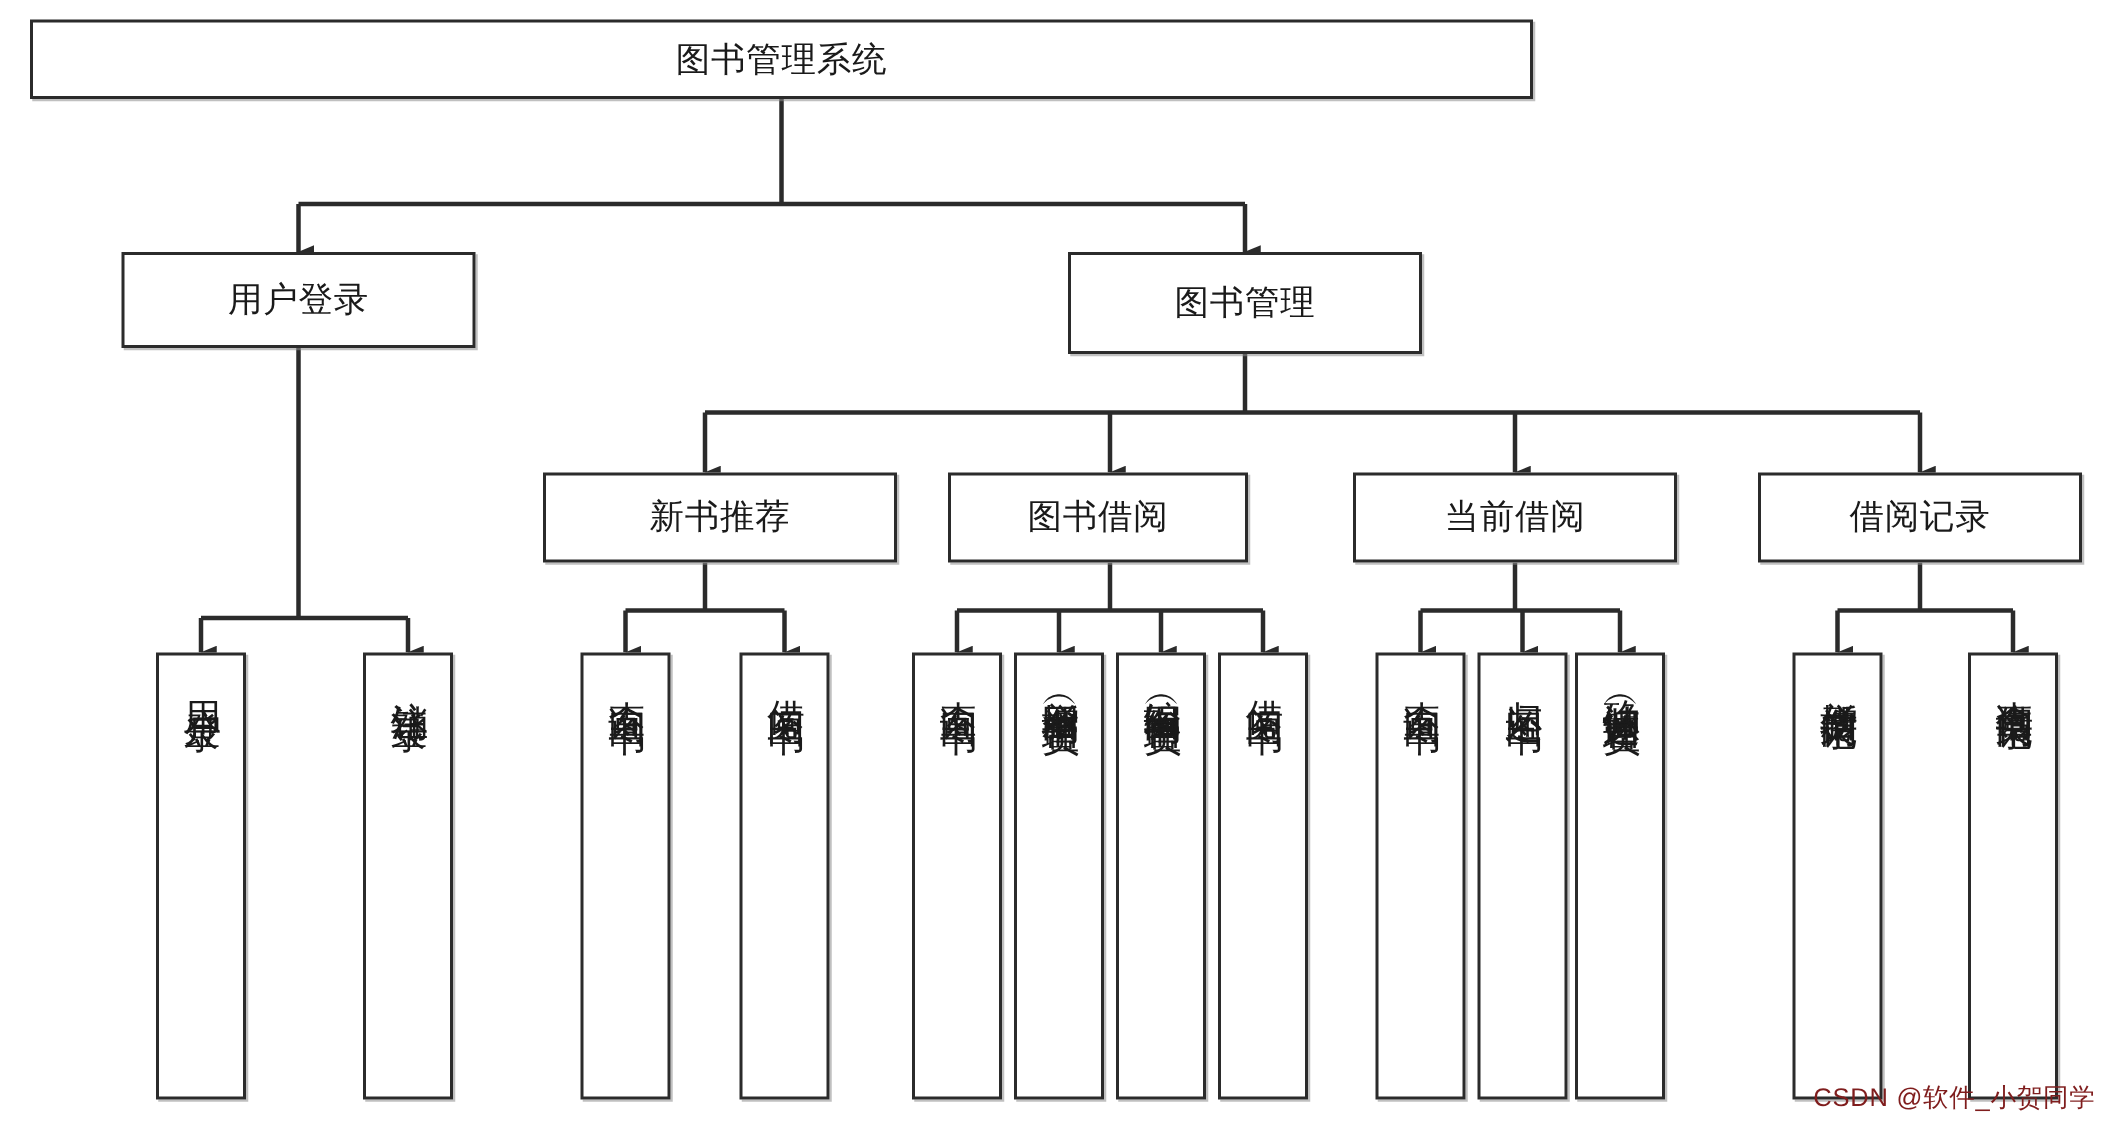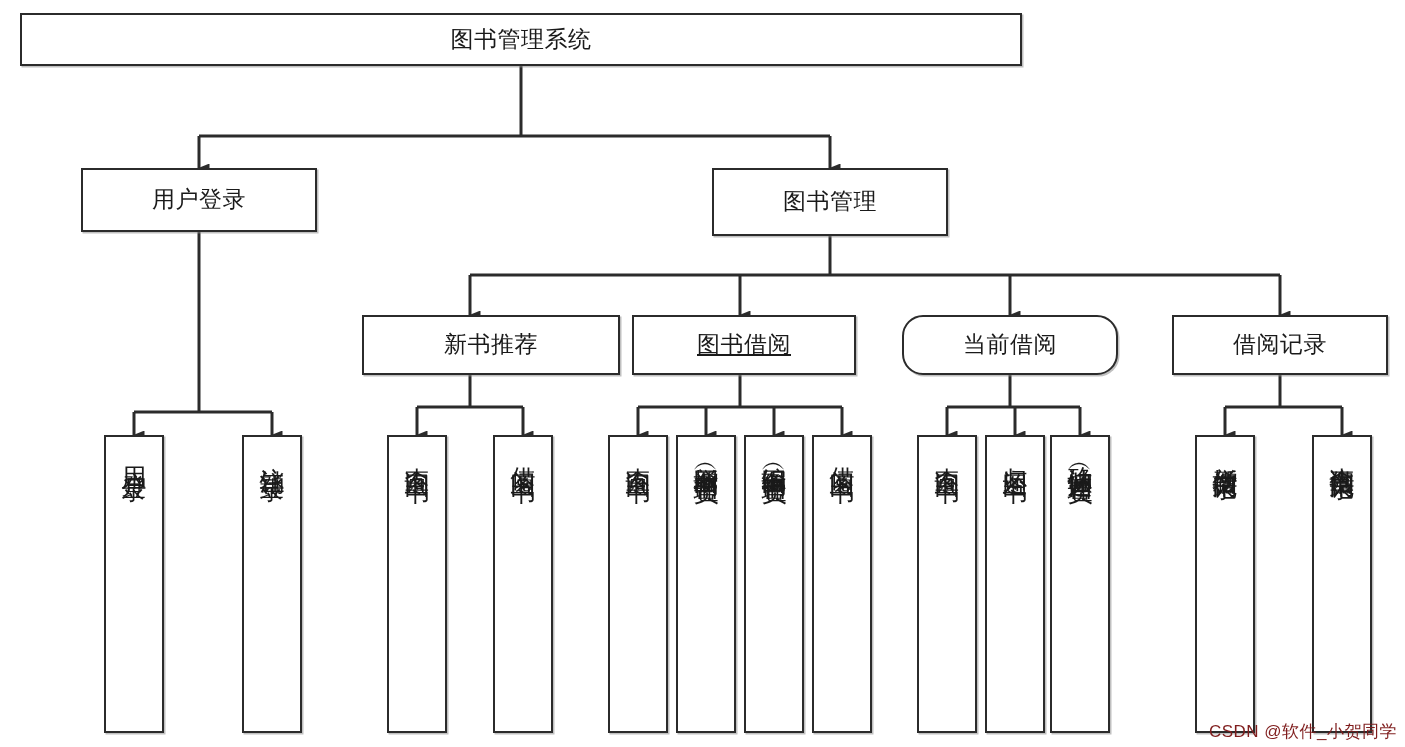--- a/index.html
+++ b/index.html
@@ -140,27 +140,27 @@
     <span class="label">图书管理系统</span>
   </div>
 
   <div class="node horizontal" style="left:81px; top:168px; width:236px; height:64px;">
     <span class="label">用户登录</span>
   </div>
   <div class="node horizontal" style="left:712px; top:168px; width:236px; height:68px;">
     <span class="label">图书管理</span>
   </div>
 
-  <div class="node horizontal" style="left:362px; top:315px; width:258px; height:60px;">
+  <div class="node horizontal" style="left:362px; top:315px; width:236px; height:60px;">
     <span class="label">新书推荐</span>
   </div>
-  <div class="node horizontal" style="left:632px; top:315px; width:224px; height:60px;text-decoration:underline;">
+  <div class="node horizontal" style="left:632px; top:315px; width:200px; height:60px;">
     <span class="label">图书借阅</span>
   </div>
-  <div class="node horizontal" style="left:902px; top:315px; width:216px; height:60px;border-radius:21px;">
+  <div class="node horizontal" style="left:902px; top:315px; width:216px; height:60px;">
     <span class="label">当前借阅</span>
   </div>
   <div class="node horizontal" style="left:1172px; top:315px; width:216px; height:60px;">
     <span class="label">借阅记录</span>
   </div>
 
   <div class="node vertical" style="left:104px; top:435px; width:60px; height:298px;">
     <span class="label">用户登录</span>
   </div>
   <div class="node vertical" style="left:242px; top:435px; width:60px; height:298px;">

